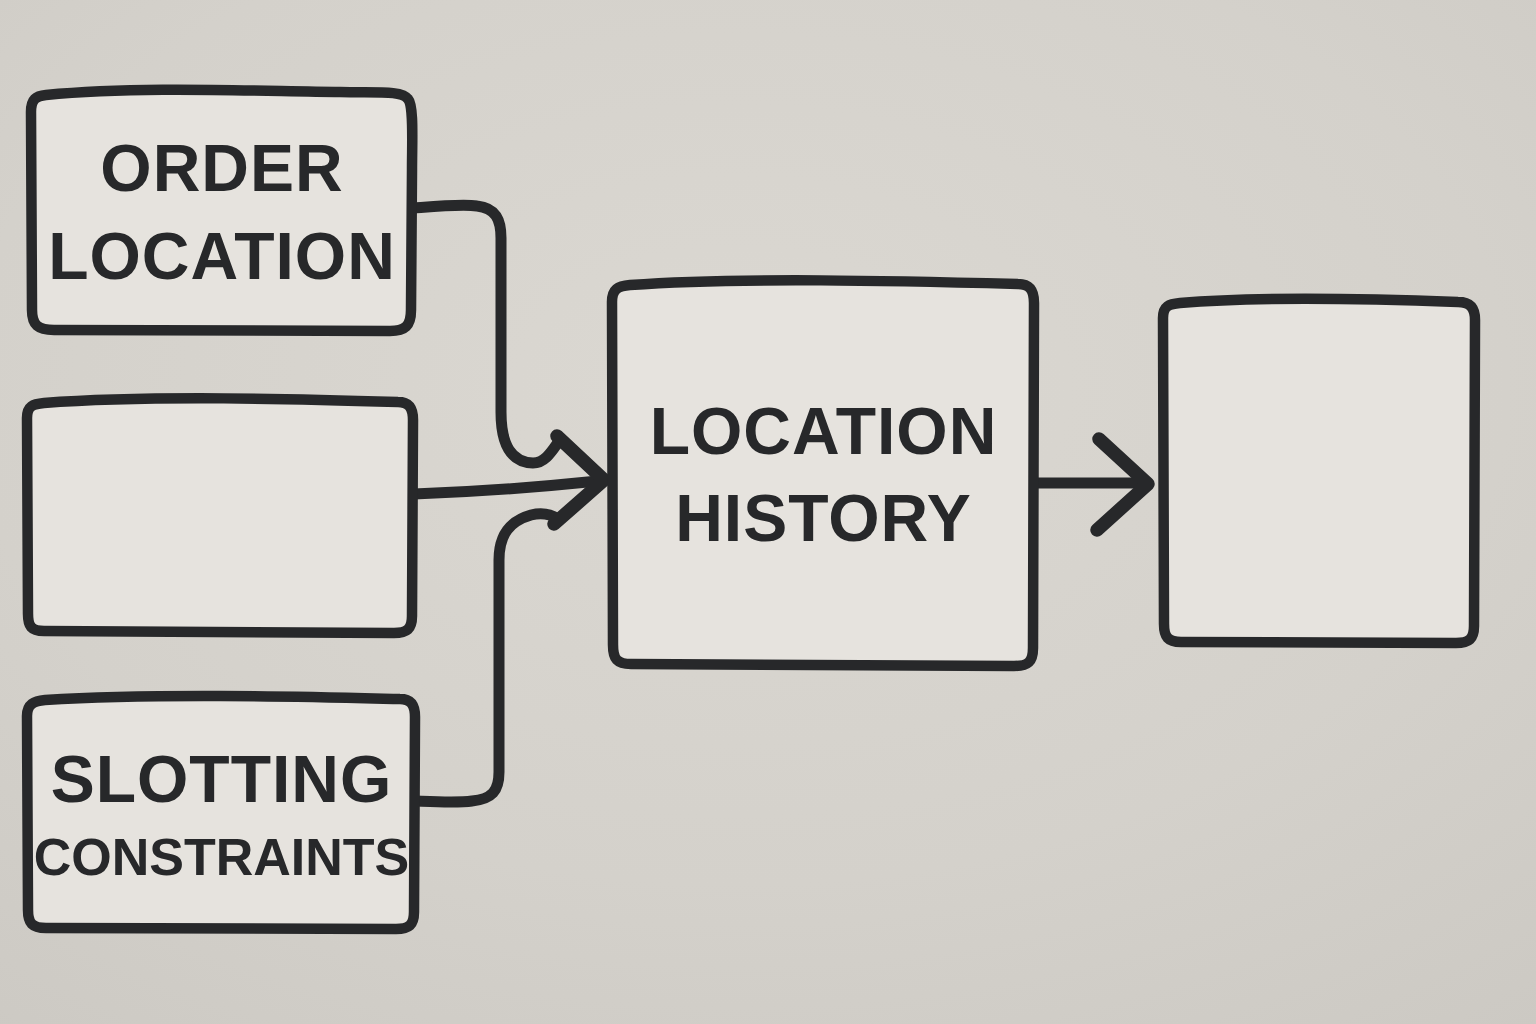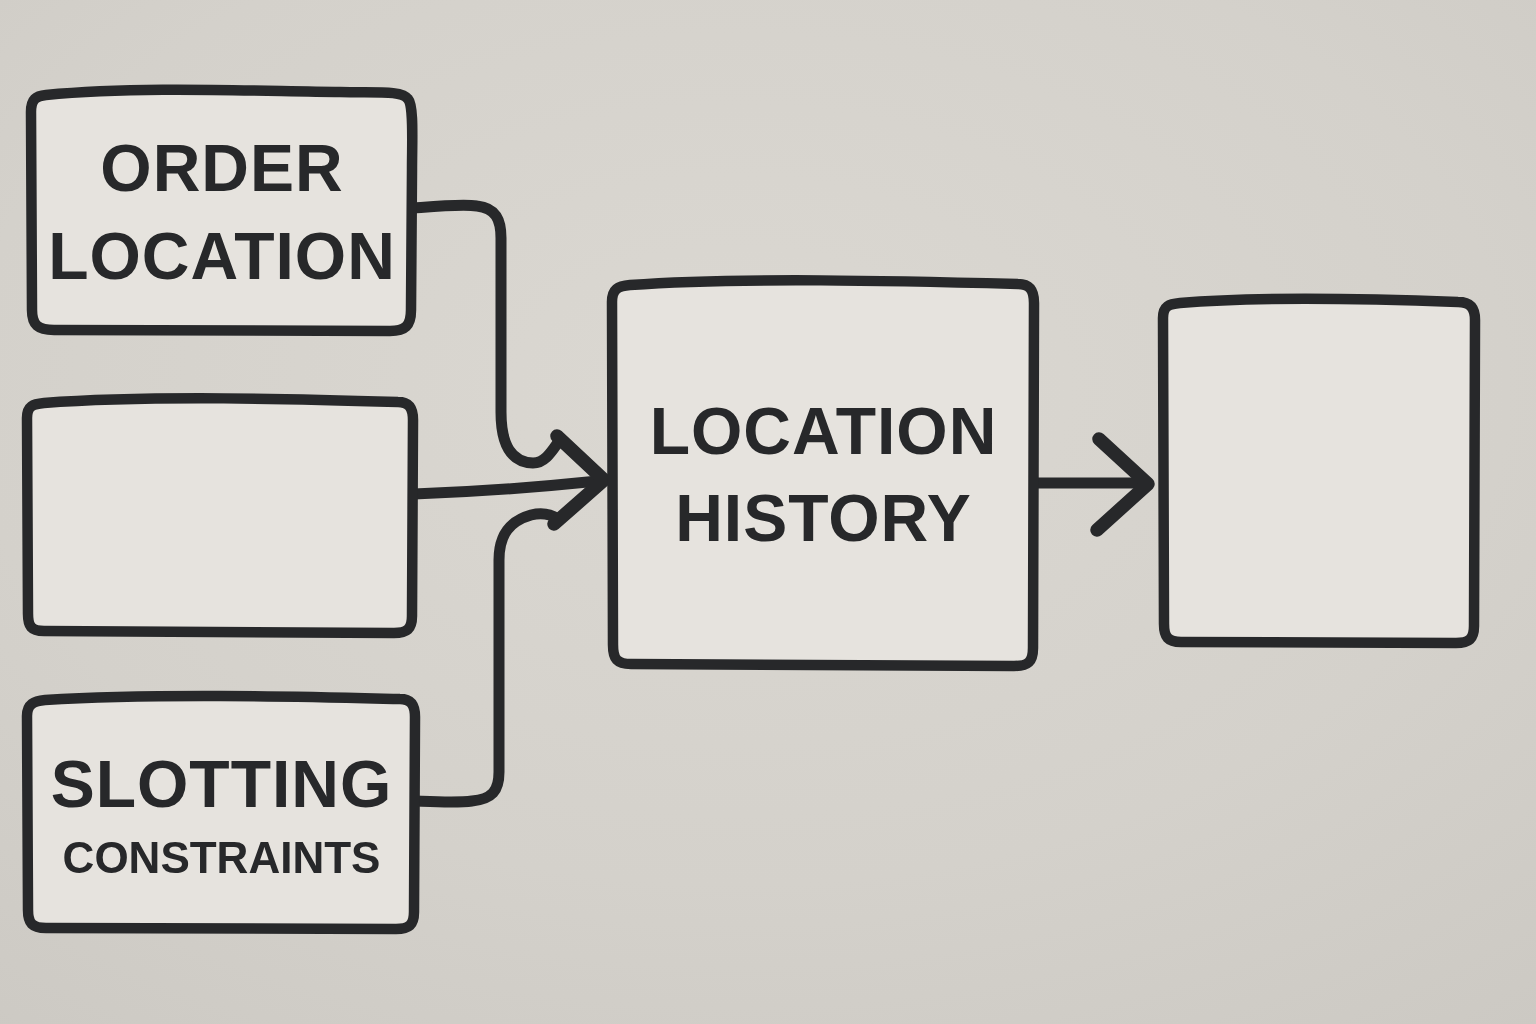--- a/index.html
+++ b/index.html
@@ -50,21 +50,21 @@
     align-items: center;
     justify-content: center;
     text-align: center;
     color: var(--ink, #27282a);
     font-weight: bold;
     letter-spacing: 1px;
     line-height: 1.32;
     pointer-events: none;
   }
   .label .line { font-size: 66px; white-space: nowrap; }
-  .label .line.small { font-size: 44px; letter-spacing: 0px; }
+  .label .line.small { font-size: 52px; letter-spacing: 0px; }
   .pos-a { left: 30px;   top: 92px;  width: 384px; height: 241px; }
   .pos-b { left: 27px;   top: 400px; width: 387px; height: 234px; }
   .pos-c { left: 27px;   top: 698px; width: 389px; height: 232px; }
   .pos-d { left: 612px;  top: 282px; width: 423px; height: 386px; }
   .pos-e { left: 1163px; top: 300px; width: 314px; height: 345px; }
 </style>
 </head>
 <body>
 
 <div class="stage">

